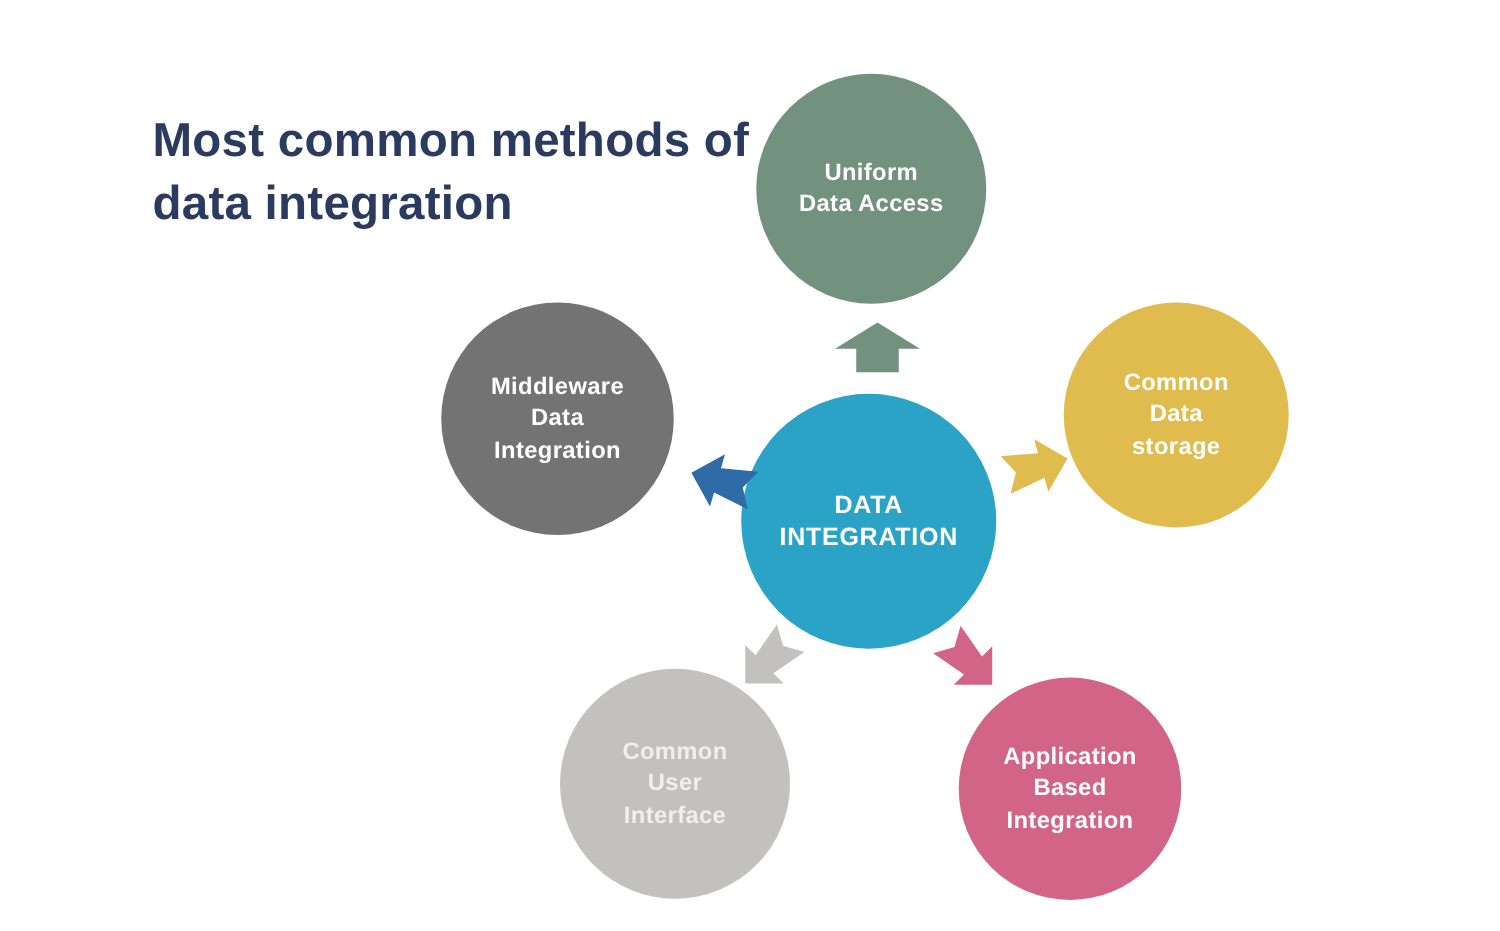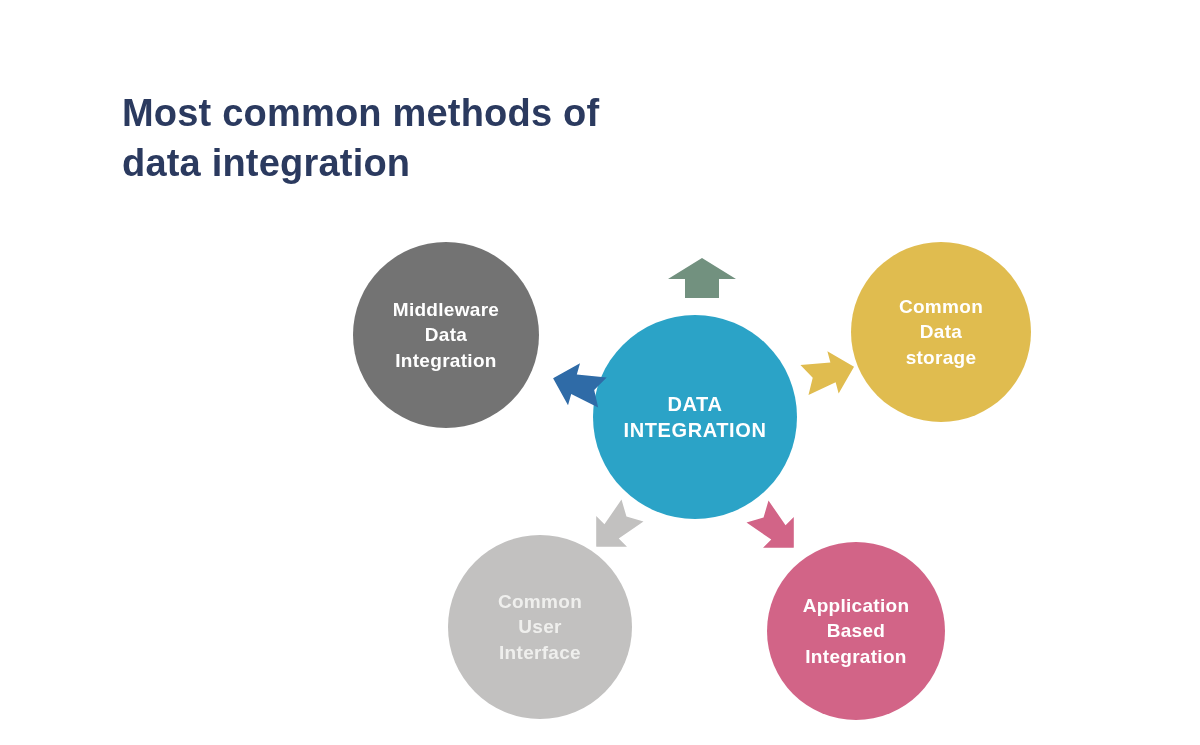--- a/index.html
+++ b/index.html
@@ -64,20 +64,22 @@
 <body>
 
 <div class="canvas" style="background: rgb(255, 255, 255);">
 
   <div class="title" style="color: rgb(43, 58, 95);">Most common methods of
 data integration</div>
 
   <div class="node center node-center" style="background-color: rgb(43, 163, 199); color: rgb(255, 255, 255);">DATA
 INTEGRATION</div>
 
+  <div class="node node-top" style="background-color: rgb(114, 145, 127); color: rgb(255, 255, 255);">Uniform
+Data Access</div>
 
   <div class="node node-right" style="background-color: rgb(224, 188, 79); color: rgb(255, 255, 255);">Common
 Data
 storage</div>
 
   <div class="node node-bottom-right" style="background-color: rgb(210, 100, 135); color: rgb(255, 255, 255); text-align: center;">Application
 Based
 Integration</div>
 
   <div class="node node-bottom-left" style="background-color: rgb(194, 193, 192); color: rgb(239, 239, 237);">Common

